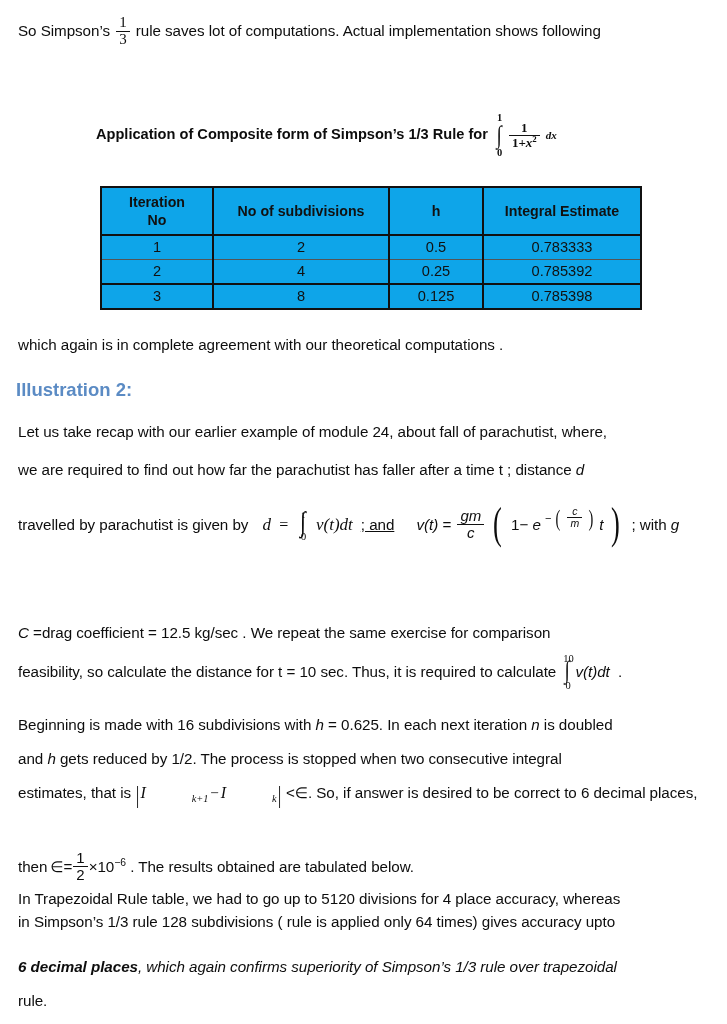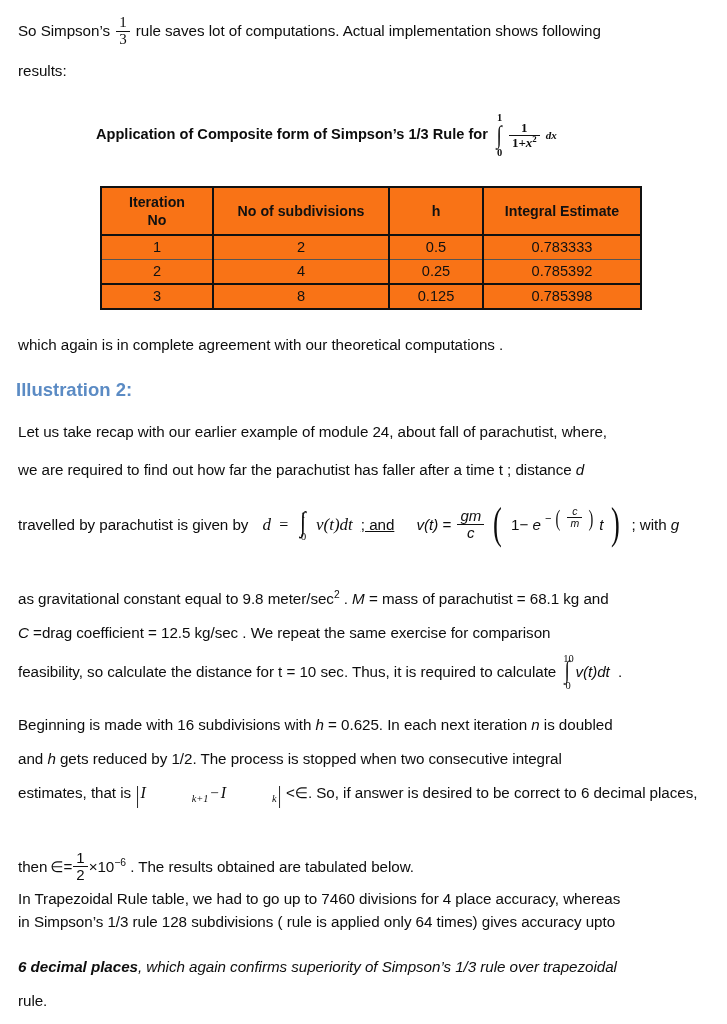--- a/index.html
+++ b/index.html
@@ -126,21 +126,21 @@
     font-size: 14.6px;
     font-weight: bold;
     color: #0d0d0d;
     white-space: nowrap;
   }
 
   
   .data-table {
     position: absolute;
     border-collapse: collapse;
-    background: #f97316;
+    background: #0ea5e9;
     table-layout: fixed;
   }
   .data-table th, .data-table td {
     text-align: center;
     vertical-align: middle;
     color: #111;
     padding: 0;
   }
   .data-table th {
     font-size: 14.2px;
@@ -166,23 +166,20 @@
 
   <div class="para nojust" style="left:18px; top:14px; width:700px;">
     <span>So Simpson’s</span>
     <span class="frac">
       <span class="num">1</span>
       <span class="den">3</span>
     </span>
     <span>rule saves lot of computations. Actual implementation shows following</span>
   </div>
 
-  <div class="para nojust" style="left:18px; top:54px; width:700px;">
-    <span>results:</span>
-  </div>
 
   <div class="tbl-caption" style="left:96px; top:121px;">
     <span>Application of Composite form of Simpson’s 1/3  Rule for</span>
     <span class="intg" style="margin-left:4px;">
       <span class="lim-top">1</span>
       <span class="gl">∫</span>
       <span class="lim-bot">0</span>
     </span>
     <span class="frac small" style="margin-left:1px;">
       <span class="num mup">1</span>
@@ -275,26 +272,20 @@
         </span>
         <span class="bigparen" style="font-size:24px; vertical-align:-4px;">)</span>
       </span>
       <span class="ital">t</span>
       <span class="bigparen">)</span>
       <span style="margin-left:5px;">; with</span>
       <span class="ital">g</span>
     </span>
   </div>
 
-  <div class="para nojust" style="left:18px; top:582px; width:700px;">
-    <span>as gravitational constant equal to 9.8 meter/sec</span><span class="sup">2</span>
-    <span>.</span>
-    <span class="ital">M</span>
-    <span>= mass of parachutist = 68.1 kg and</span>
-  </div>
 
   <div class="para" style="left:18px; top:616px; width:697px;">
     <span class="ital">C</span>
     <span>=drag  coefficient  =  12.5    kg/sec .  We  repeat  the  same  exercise  for  comparison</span>
   </div>
 
   <div class="para nojust" style="left:18px; top:655px; width:710px;">
     <span>feasibility, so calculate the distance for t = 10 sec. Thus, it is required to calculate</span>
     <span class="intg" style="margin-left:4px;">
       <span class="lim-top" style="top:-14px;">10</span>
@@ -327,21 +318,21 @@
 
   <div class="para nojust" style="left:18px; top:826px; width:710px; line-height:30px;margin-top:24px;">
     <span>then</span><span style="margin-left:3px;">∈=</span><span class="frac" style="vertical-align:-0.5em; margin:0 1px;">
       <span class="num" style="font-family:'Liberation Sans',sans-serif;">1</span>
       <span class="den" style="font-family:'Liberation Sans',sans-serif;">2</span>
     </span><span>×10</span><span class="sup">−6</span>
     <span>. The results obtained are tabulated below.</span>
   </div>
 
   <div class="para nojust" style="left:18px; top:882px; width:710px;">
-    <span>In Trapezoidal Rule table, we had to go up to 7460 divisions for 4 place accuracy, whereas</span>
+    <span>In Trapezoidal Rule table, we had to go up to 5120 divisions for 4 place accuracy, whereas</span>
   </div>
 
   <div class="para nojust" style="left:18px; top:905px; width:710px;">
     <span>in Simpson’s 1/3 rule 128 subdivisions ( rule is applied only 64 times) gives accuracy upto</span>
   </div>
 
   <div class="para nojust" style="left:18px; top:950px; width:710px;font-style:italic;">
     <span class="bold">6 decimal places</span><span>, which again confirms superiority of Simpson’s 1/3 rule over trapezoidal</span>
   </div>
 

